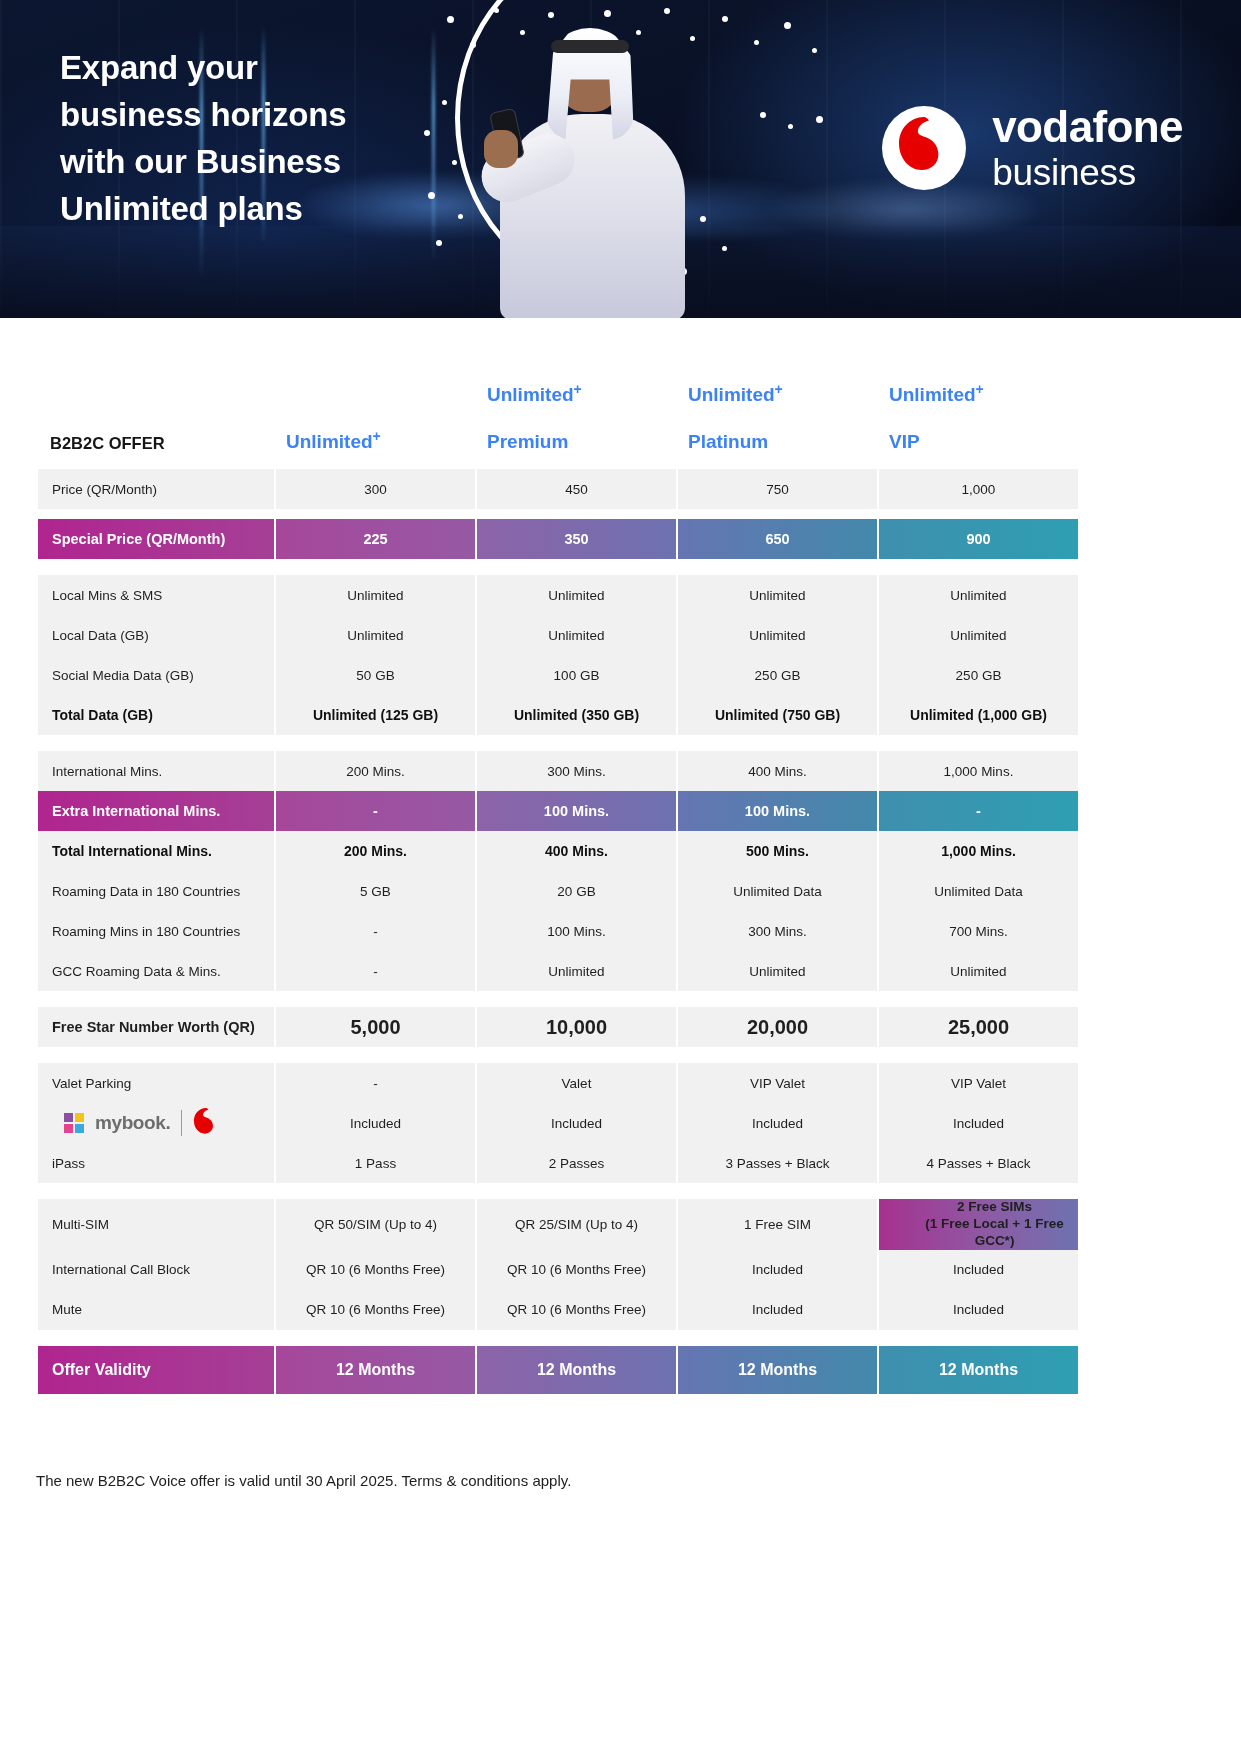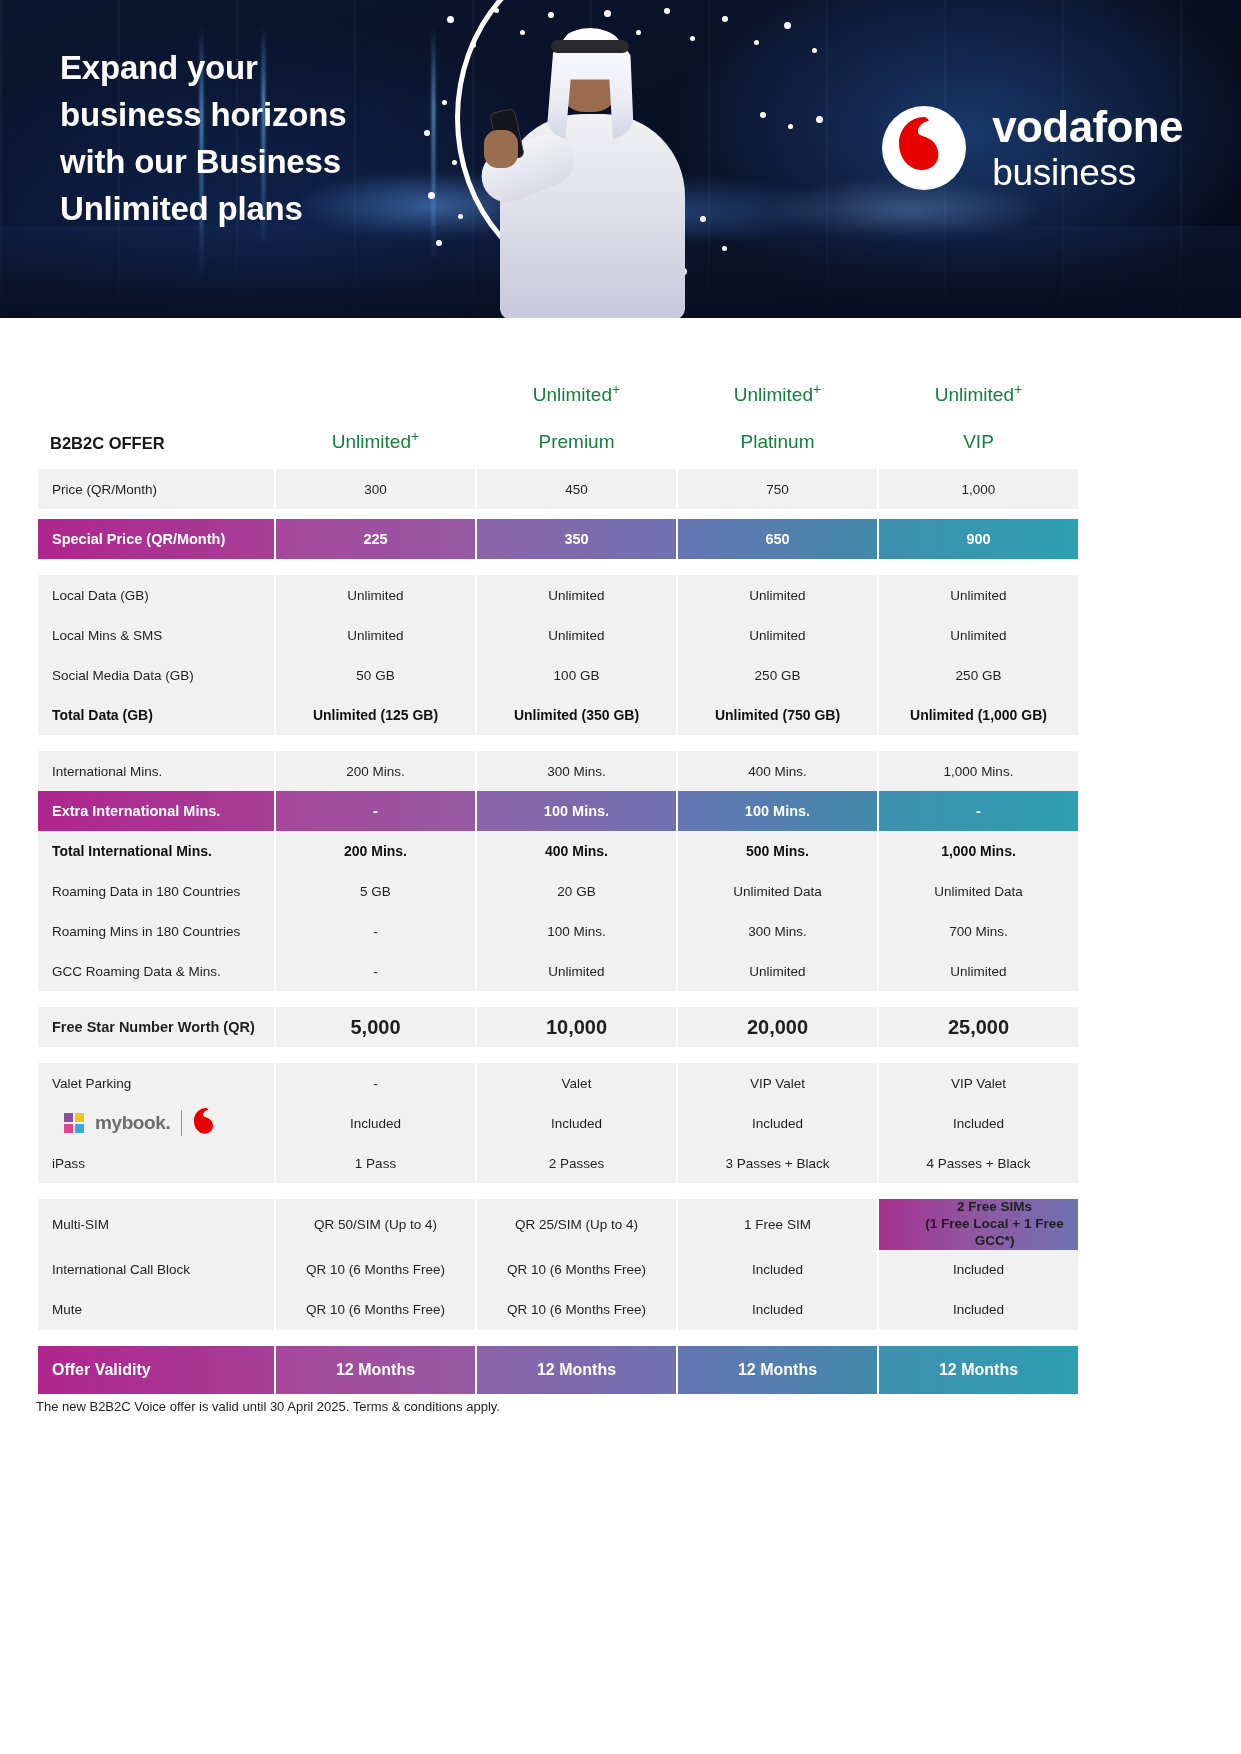--- a/index.html
+++ b/index.html
@@ -131,21 +131,21 @@
   .logo-words .w2 { color: #ffffff; font-size: 37px; font-weight: 300; letter-spacing: -0.3px; display: block; margin-top: 5px; }
 
   
   .table-wrap { position: absolute; left: 36px; top: 350px; width: 1040px; }
   table.plans { width: 1040px; border-collapse: separate; border-spacing: 2px 0; table-layout: fixed; }
   table.plans col.c0 { width: 236px; }
   table.plans col.cx { width: 199px; }
 
   .hdr td { background: #ffffff; padding: 8px 10px 16px 10px; vertical-align: bottom; }
   .hdr .label { font-size: 16.5px; font-weight: 700; color: #161616; padding-left: 12px; }
-  .hdr .plan { text-align: center; font-size: 19px; font-weight: 400; color: #15803d; line-height: 1.22; white-space: pre-line; }
+  .hdr .plan { font-size: 19px; font-weight: 700; color: #3b82f6; line-height: 1.22; white-space: pre-line; }
   .hdr .plan sup { font-size: 14px; }
 
   tr.row td { height: 40px; font-size: 13.5px; color: #1f1f1f; }
   tr.row td.k { padding-left: 14px; text-align: left; background: #f1f1f1; }
   tr.row td.v { text-align: center; background: #f1f1f1; }
 
   
   tr.grey td { background: #c6c3c3; }
   tr.grey td.k { font-weight: 700; font-size: 14.5px; }
   tr.grey td.v { font-weight: 700; font-size: 20px; }
@@ -185,22 +185,22 @@
   .mb-sq1 { left: 0; top: 0; background: #8a4fa0; }
   .mb-sq2 { left: 11px; top: 0; background: #f0c419; }
   .mb-sq3 { left: 0; top: 11px; background: #e2458e; }
   .mb-sq4 { left: 11px; top: 11px; background: #3ba9dd; }
   .mb-text { font-size: 19px; font-weight: 700; color: #6d6d6d; letter-spacing: -0.4px; }
   .mb-div { width: 1px; height: 26px; background: #9a9a9a; }
   .mb-voda { width: 26px; height: 30px; position: relative; }
 
   
   .footer {
-    position: absolute; left: 36px; top: 1396px; width: 900px;
-    font-size: 13px; color: #1e1e1e; line-height: 1.62;
+    position: absolute; left: 36px; top: 1469px; width: 900px;
+    font-size: 15px; color: #1e1e1e; line-height: 1.62;
   }
   .footer div { white-space: pre-line; }
 </style>
 </head>
 <body>
 
 <div class="page">
 
   <div class="hero">
     <div class="hero-windows"></div>
@@ -311,28 +311,28 @@
             <td class="k">Special Price (QR/Month)</td>
             <td class="g1">225</td>
             <td class="g2">350</td>
             <td class="g3">650</td>
             <td class="g4">900</td>
           </tr>
           <tr class="spacer">
             <td colspan="5"></td>
           </tr>
           <tr class="row">
+            <td class="k">Local Mins &amp; SMS</td>
+            <td class="v">Unlimited</td>
+            <td class="v">Unlimited</td>
+            <td class="v">Unlimited</td>
+            <td class="v">Unlimited</td>
+          </tr>
+          <tr class="row">
             <td class="k">Local Data (GB)</td>
-            <td class="v">Unlimited</td>
-            <td class="v">Unlimited</td>
-            <td class="v">Unlimited</td>
-            <td class="v">Unlimited</td>
-          </tr>
-          <tr class="row">
-            <td class="k">Local Mins &amp; SMS</td>
             <td class="v">Unlimited</td>
             <td class="v">Unlimited</td>
             <td class="v">Unlimited</td>
             <td class="v">Unlimited</td>
           </tr>
           <tr class="row">
             <td class="k">Social Media Data (GB)</td>
             <td class="v">50 GB</td>
             <td class="v">100 GB</td>
             <td class="v">250 GB</td>

